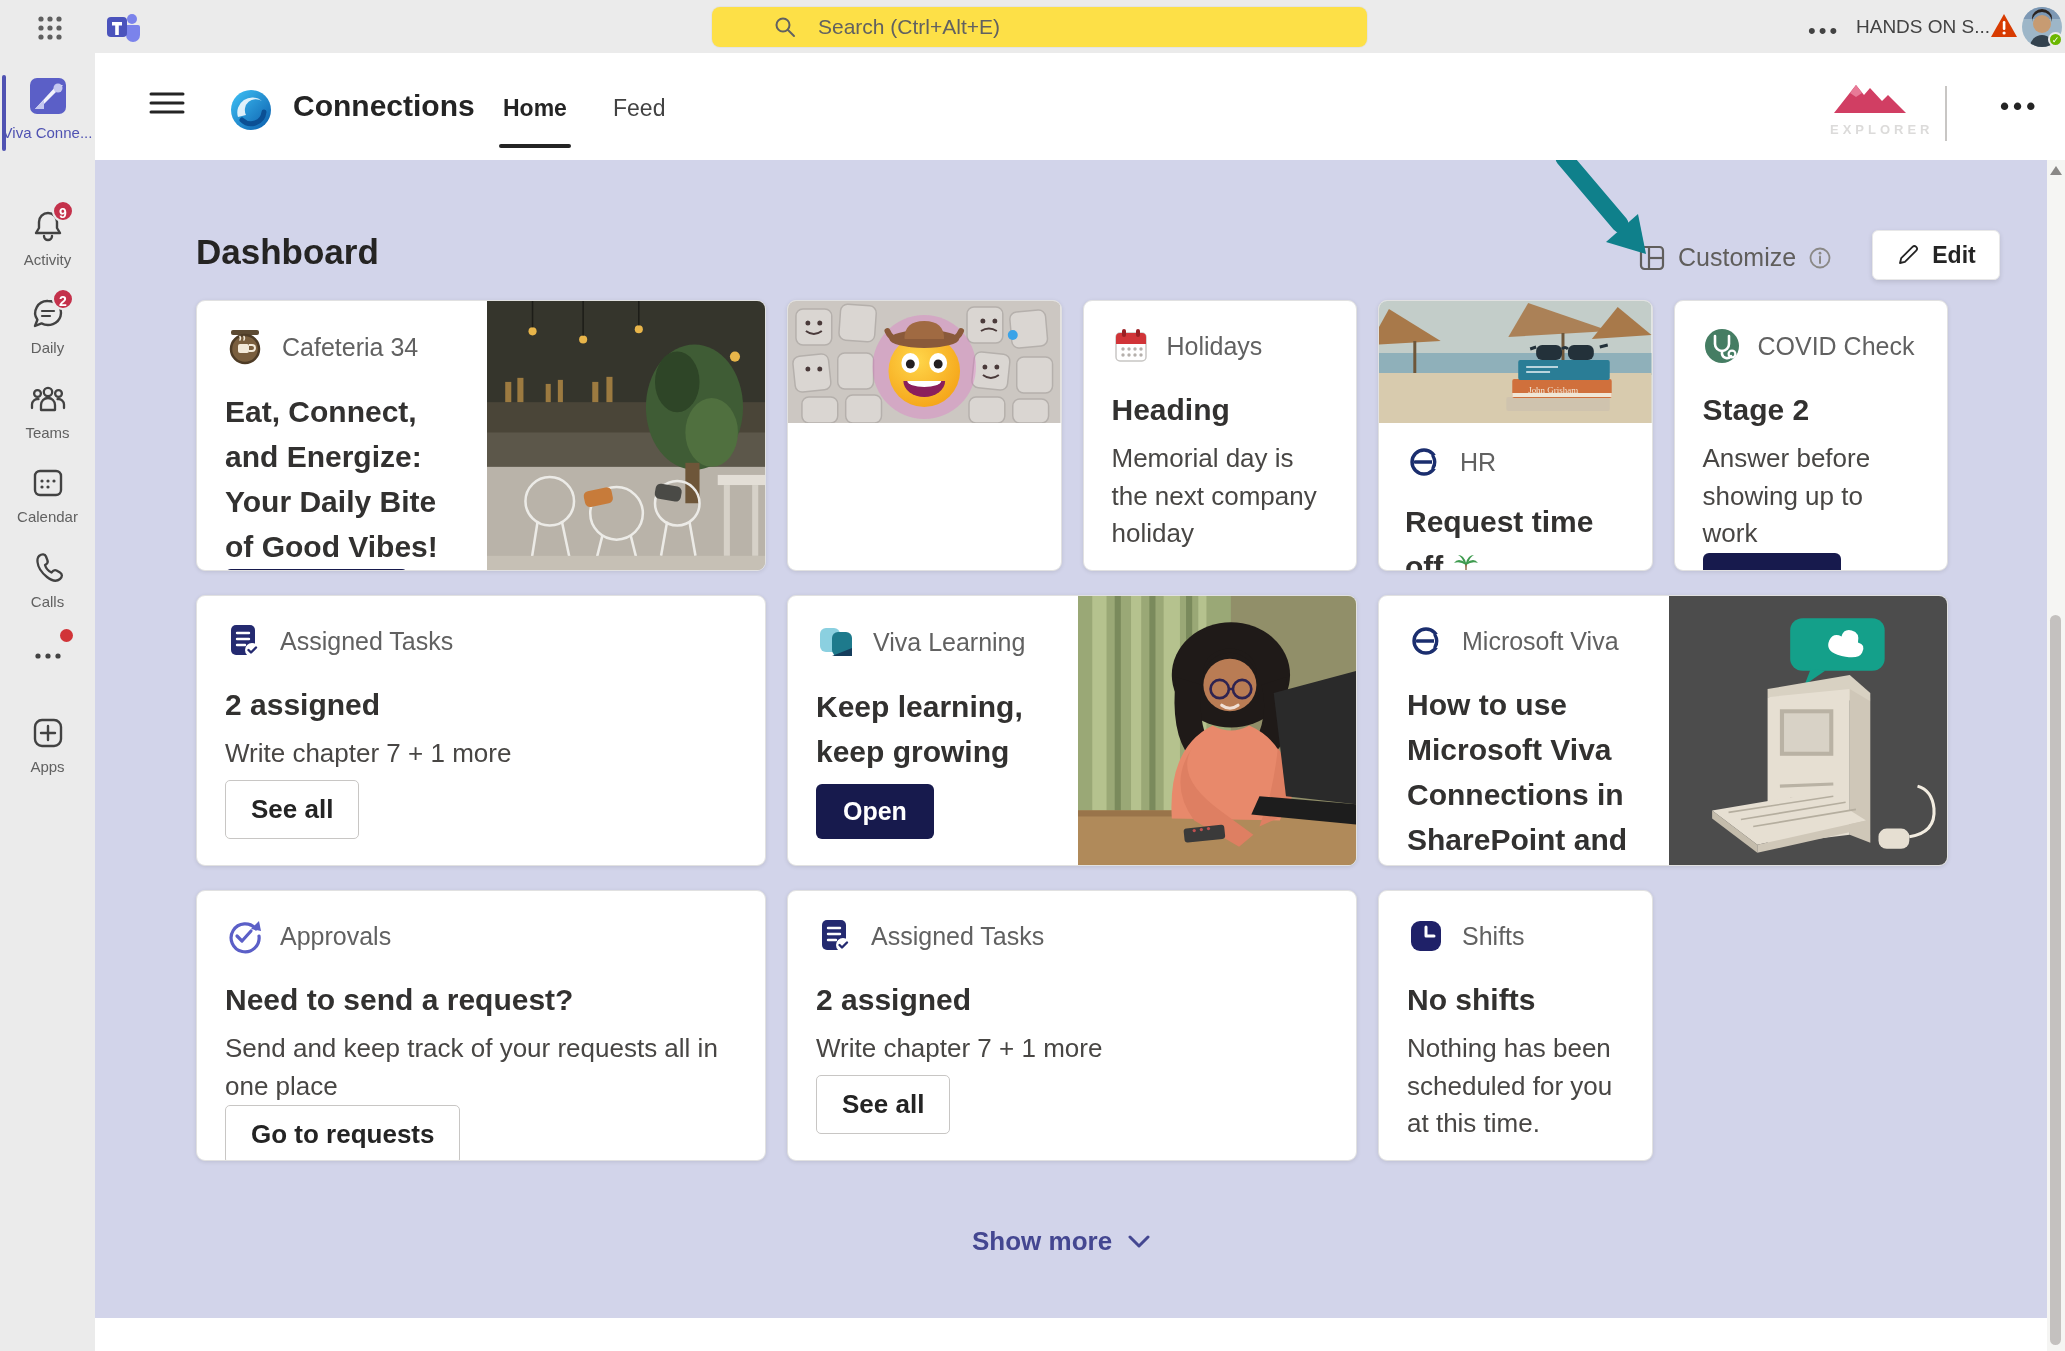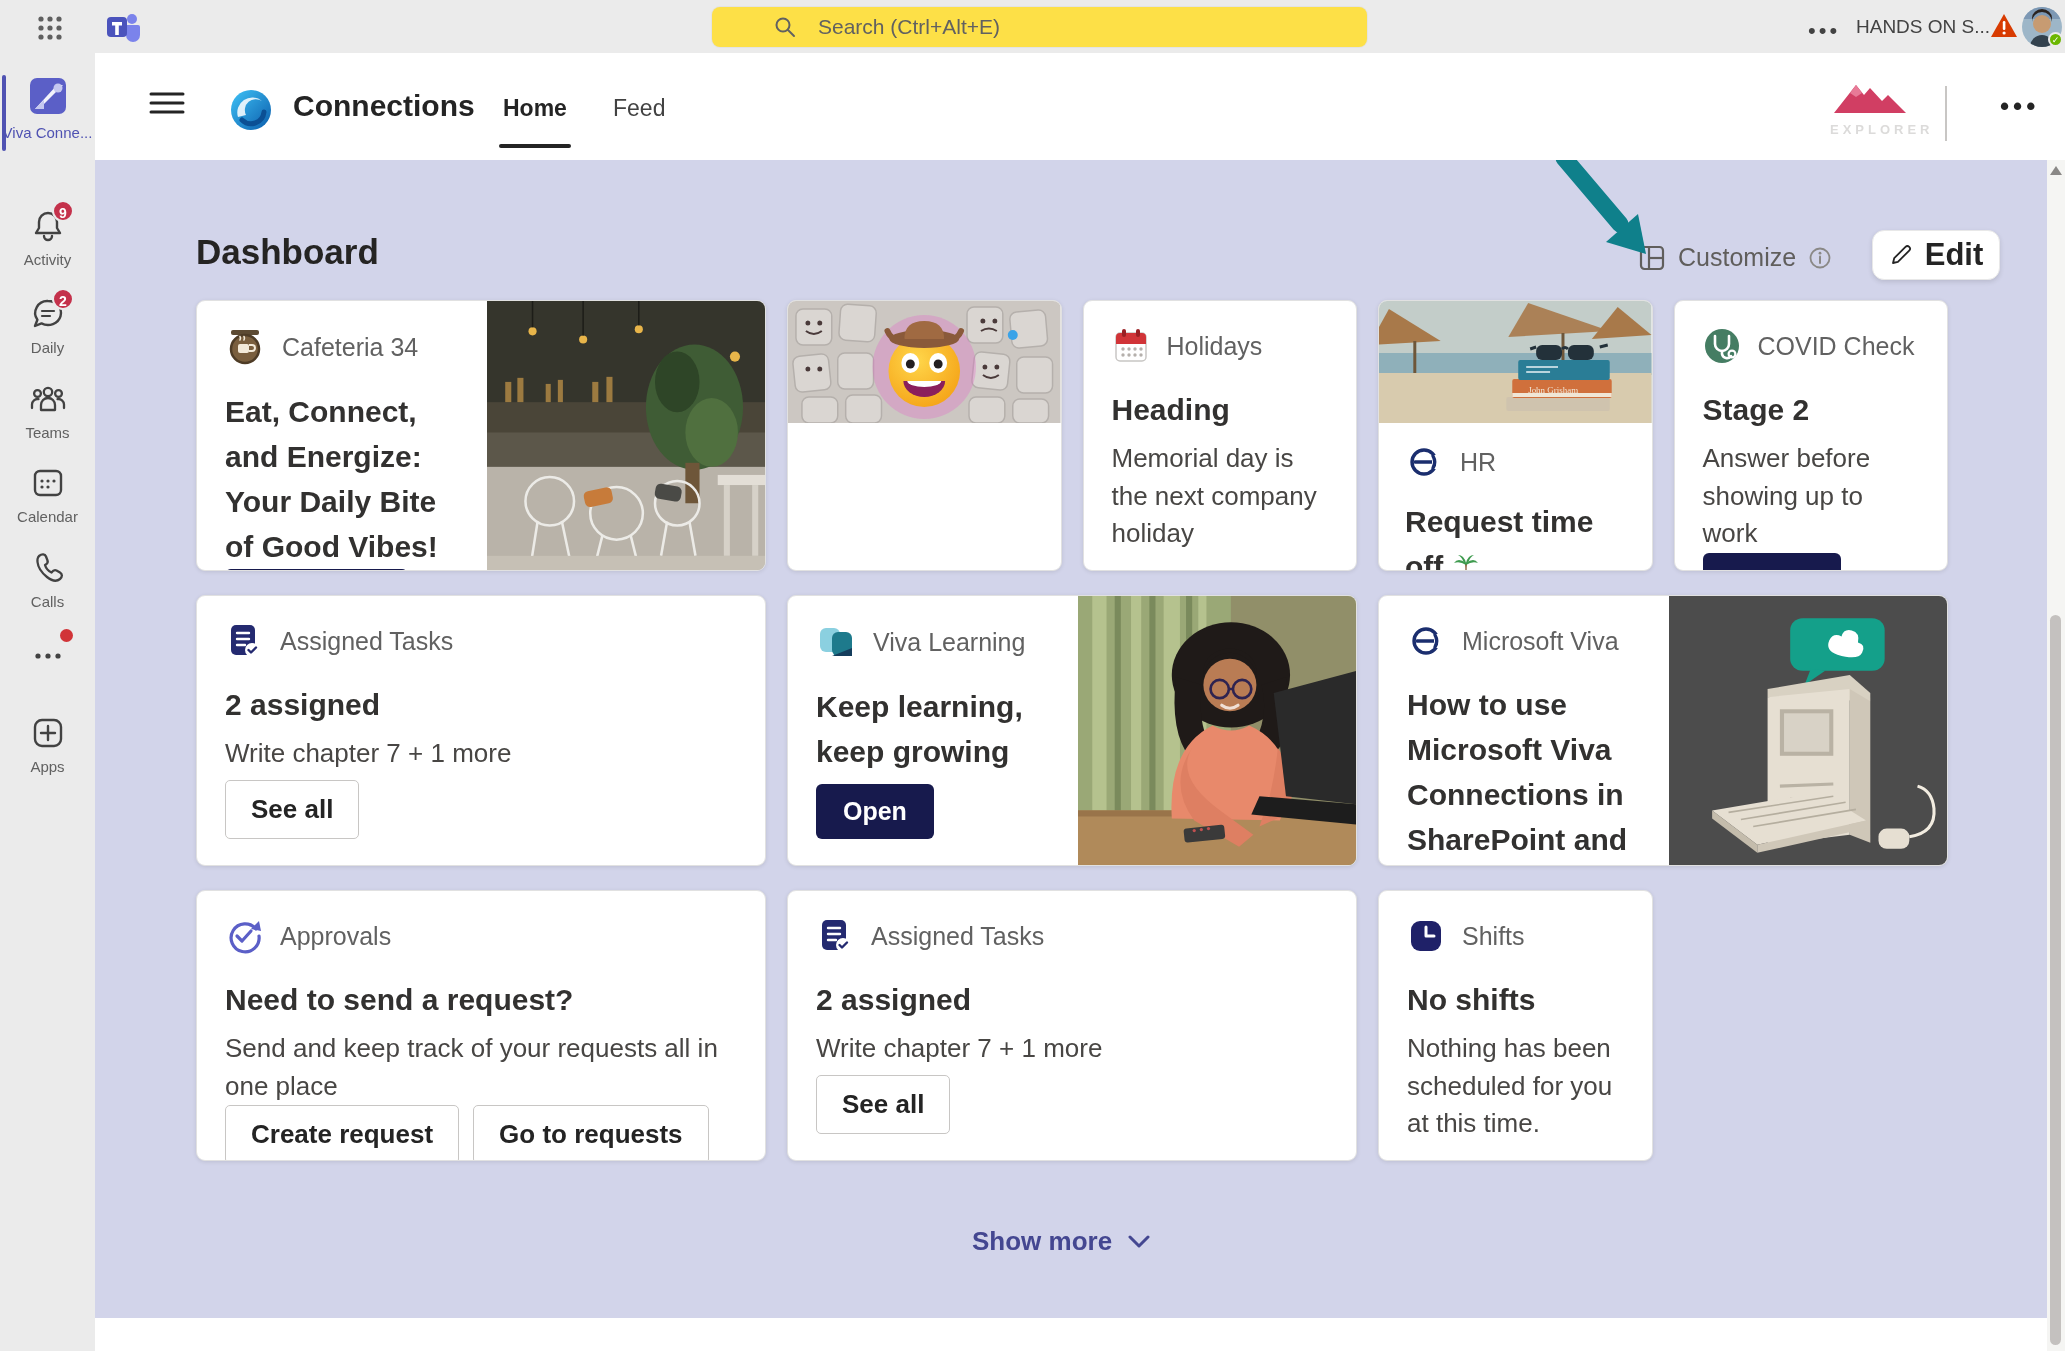--- a/index.html
+++ b/index.html
@@ -40,21 +40,21 @@
   .brand .bname { display:block; font-size:13px; letter-spacing:4px; color:#dcdbda; font-weight:bold; margin-top:1px; }
   .hdr-divider { position:absolute; left:1850px; top:33px; width:2px; height:55px; background:#c8c6c4; }
   .hdr-dots { position:absolute; left:1905px; top:38px; color:#242424; font-size:26px; letter-spacing:4px; font-weight:bold; cursor:pointer; }
 
   
   .content { position:absolute; left:95px; top:160px; width:1970px; height:1191px; background:#d2d4ea; }
   .bottom-strip { position:absolute; left:95px; top:1318px; width:1970px; height:33px; background:#ffffff; }
   .dash-title { position:absolute; left:196px; top:232px; font-size:35px; font-weight:600; color:#252423; }
 
   .customize { position:absolute; left:1638px; top:243px; display:flex; align-items:center; gap:12px; color:#605e5c; font-size:25px; cursor:pointer; }
-  .edit-btn { position:absolute; left:1872px; top:230px; width:128px; height:50px; background:#ffffff; border:1px solid #e8e8e8; border-radius:12px; box-shadow:0 2px 5px rgba(0,0,0,.12); display:flex; align-items:center; justify-content:center; gap:12px; font-size:31px; color:#242424; font-weight:600; cursor:pointer; }
+  .edit-btn { position:absolute; left:1872px; top:230px; width:128px; height:50px; background:#ffffff; border:1px solid #e8e8e8; border-radius:6px; box-shadow:0 2px 5px rgba(0,0,0,.12); display:flex; align-items:center; justify-content:center; gap:12px; font-size:23px; color:#242424; font-weight:600; cursor:pointer; }
   .teal-arrow { position:absolute; left:1548px; top:150px; z-index:5; pointer-events:none; }
 
   
   .grid { position:absolute; left:196px; top:300px; width:1752px; display:grid; grid-template-columns:repeat(6,1fr); grid-auto-rows:271px; gap:24px 21px; }
   .card { background:#ffffff; border:1px solid #e1e1e1; border-radius:9px; box-shadow:0 1px 4px rgba(0,0,0,.10); overflow:hidden; position:relative; }
   .span2 { grid-column:span 2; }
   .card .pad { padding:26px 28px; height:100%; display:flex; flex-direction:column; align-items:flex-start; }
   .chead { display:flex; align-items:center; gap:17px; }
   .ctitle { font-size:25px; color:#616161; }
   .cheading { font-size:30px; line-height:1.5; font-weight:600; color:#323130; margin-top:22px; }
@@ -637,21 +637,20 @@
         <svg width="38" height="38" viewBox="0 0 38 38">
           <path d="M31 12 a14 14 0 1 0 3 7" fill="none" stroke="#5b5fc7" stroke-width="3.2" stroke-linecap="round"></path>
           <polygon points="34,4 36,14 26,12" fill="#5b5fc7"></polygon>
           <path d="M12 19 l5 5 l9 -10" fill="none" stroke="#5b5fc7" stroke-width="3.2" stroke-linecap="round" stroke-linejoin="round"></path>
         </svg>
         <span class="ctitle">Approvals</span>
       </div>
       <div class="cheading">Need to send a request?</div>
       <div class="cbody">Send and keep track of your requests all in one place</div>
       <div class="btn-row">
-        <button class="btn-outline">Create request</button>
         <button class="btn-outline">Go to requests</button>
       </div>
     </div>
   </div>
 
   <div class="card span2">
     <div class="pad">
       <div class="chead">
         <svg width="38" height="38" viewBox="0 0 38 38">
           <rect x="6" y="3" width="24" height="30" rx="5" fill="#242a70"></rect>

